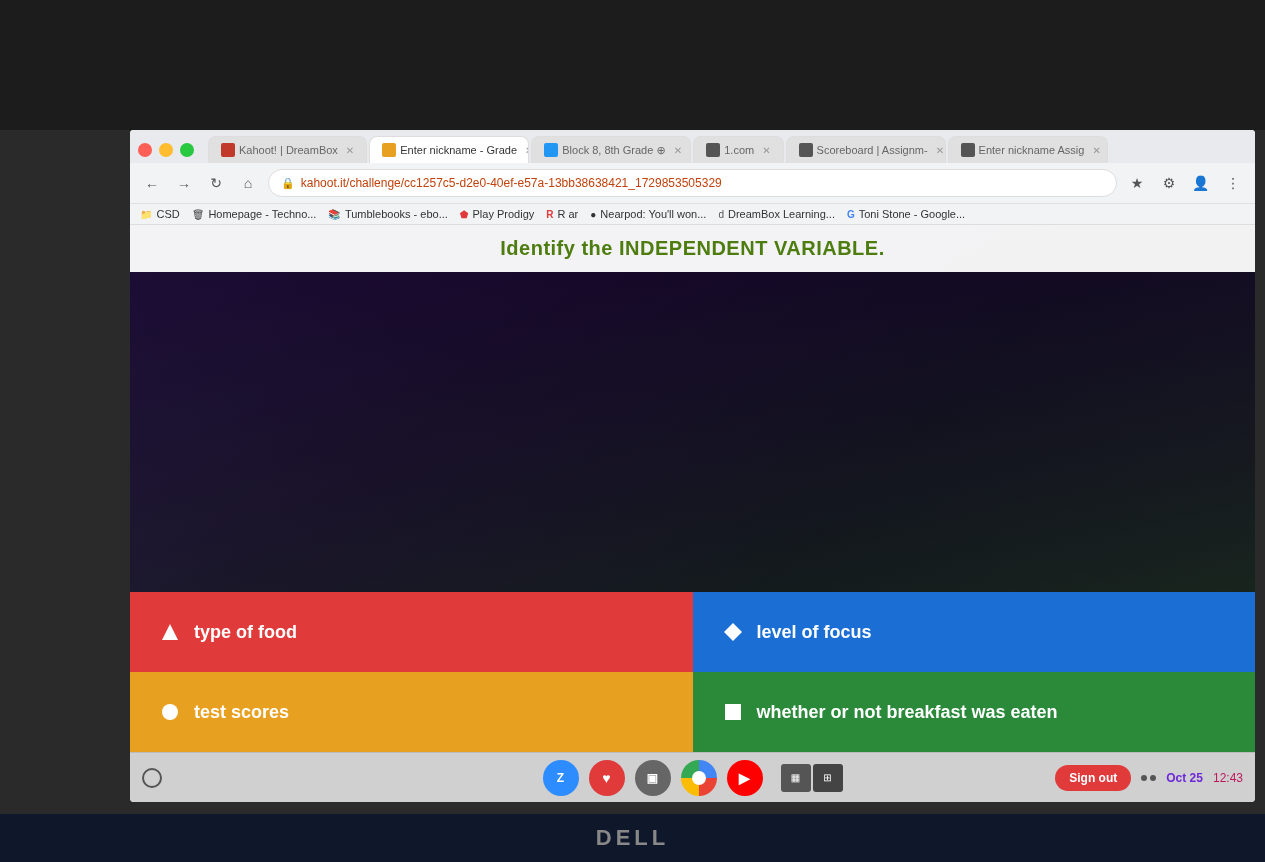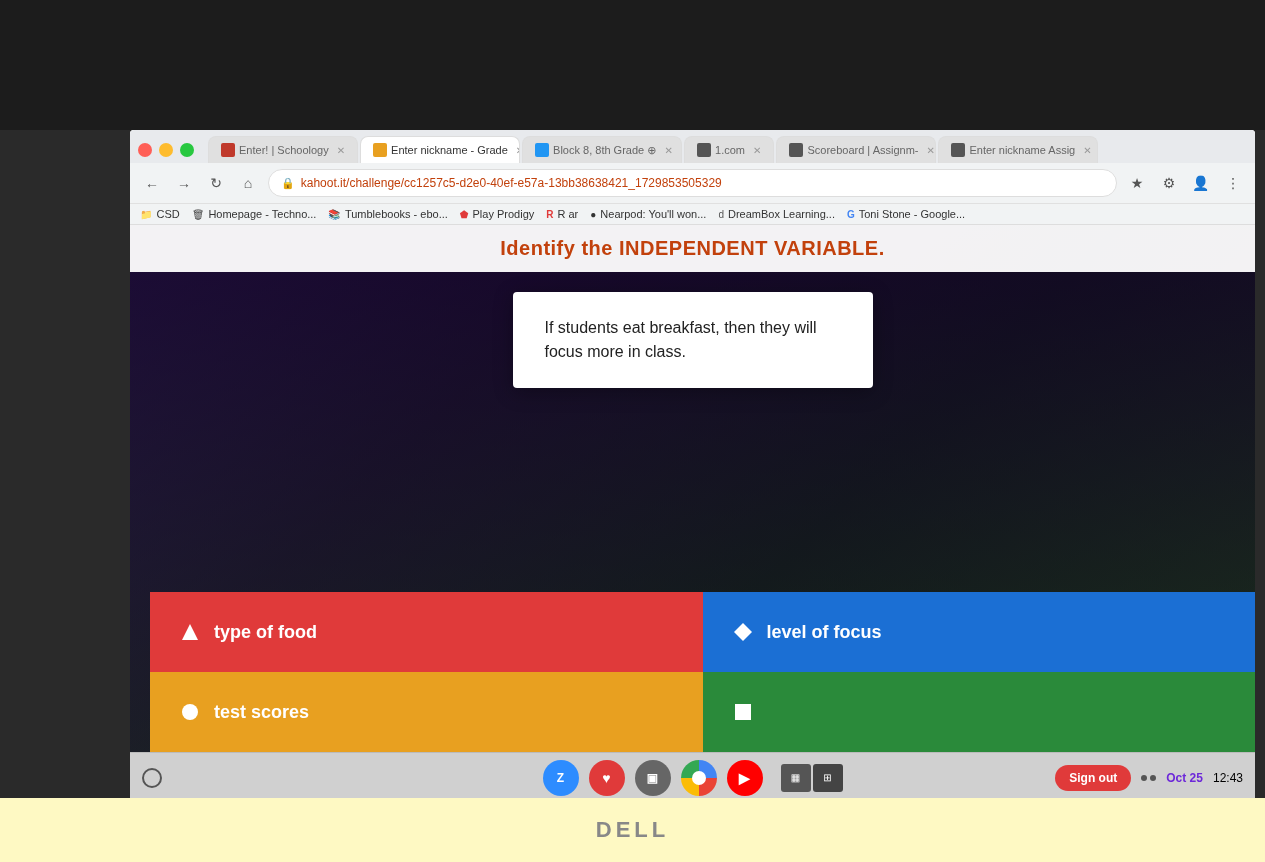--- a/index.html
+++ b/index.html
@@ -38,22 +38,22 @@
       position: absolute;
       top: 0; left: 0; right: 0;
       height: 130px;
       background: #1c1c1c;
     }
 
     
     .laptop-bottom {
       position: absolute;
       bottom: 0; left: 0; right: 0;
-      height: 64px;
-      background: #fef9c3;
+      height: 48px;
+      background: #0f172a;
       display: flex;
       align-items: center;
       justify-content: center;
     }
 
     .dell-logo {
       color: #888;
       font-size: 22px;
       font-weight: bold;
       letter-spacing: 4px;
@@ -204,21 +204,21 @@
       content: '';
       position: absolute;
       top: 0; left: 0; right: 0; bottom: 0;
       background:
         linear-gradient(to bottom, rgba(20,5,40,0.7) 0%, rgba(30,60,30,0.4) 100%);
     }
 
     .question-header {
       position: relative;
       z-index: 2;
-      color: #c2410c;
+      color: #4d7c0f;
       background: rgba(255,255,255,0.95);
       width: 100%;
       padding: 12px 20px;
       text-align: center;
       font-size: 20px;
       font-weight: bold;
       letter-spacing: 0.5px;
     }
 
     .question-card {
@@ -237,21 +237,20 @@
     }
 
     .answers-grid {
       position: relative;
       z-index: 2;
       display: grid;
       grid-template-columns: 1fr 1fr;
       gap: 0;
       width: 100%;
       margin-top: auto;
-      padding-left: 20px;
     }
 
     .answer-btn {
       padding: 24px 28px;
       font-size: 18px;
       font-weight: bold;
       color: #fff;
       display: flex;
       align-items: center;
       gap: 12px;
@@ -339,21 +338,21 @@
     }
 
     .taskbar-date {
       font-size: 12px;
       color: #6d28d9;
       font-weight: bold;
     }
 
     .taskbar-time {
       font-size: 12px;
-      color: #000000;
+      color: #be185d;
     }
 
     .taskbar-dots {
       display: flex;
       align-items: center;
       gap: 3px;
     }
 
     .dot-icon {
       width: 6px;
@@ -374,21 +373,21 @@
 
       <div class="tab-bar">
         <div class="browser-controls">
           <div class="browser-control btn-close"></div>
           <div class="browser-control btn-min"></div>
           <div class="browser-control btn-max"></div>
         </div>
 
         <div class="tab inactive">
           <div class="tab-favicon" style="background:#c0392b;border-radius:2px;"></div>
-          <span>Enter! | Schoology</span>
+          <span>Kahoot! | DreamBox</span>
           <span class="tab-close">✕</span>
         </div>
 
         <div class="tab">
           <div class="tab-favicon" style="background:#e8a020;border-radius:2px;"></div>
           <span>Enter nickname - Grade</span>
           <span class="tab-close">✕</span>
         </div>
 
         <div class="tab inactive">
@@ -467,23 +466,20 @@
       </div>
     </div>
 
     <div class="main-content">
       <div class="kahoot-bg">
 
         <div class="question-header">
           <span>Identify the INDEPENDENT VARIABLE.</span>
         </div>
 
-        <div class="question-card">
-          <span>If students eat breakfast, then they will focus more in class.</span>
-        </div>
 
         <div style="flex:1;"></div>
 
         <div class="answers-grid">
 
           <button class="answer-btn red">
             <div class="answer-icon">
               <svg width="20" height="20" viewBox="0 0 20 20">
                 <polygon points="10,2 18,18 2,18" fill="white"></polygon>
               </svg>
@@ -508,20 +504,21 @@
             </div>
             <span>test scores</span>
           </button>
 
           <button class="answer-btn green">
             <div class="answer-icon">
               <svg width="18" height="18" viewBox="0 0 18 18">
                 <rect x="1" y="1" width="16" height="16" fill="white"></rect>
               </svg>
             </div>
+            <span>whether or not breakfast was eaten</span>
           </button>
 
         </div>
       </div>
 
       <div class="taskbar">
         <div class="taskbar-left">
           <div class="taskbar-circle"></div>
         </div>
 

